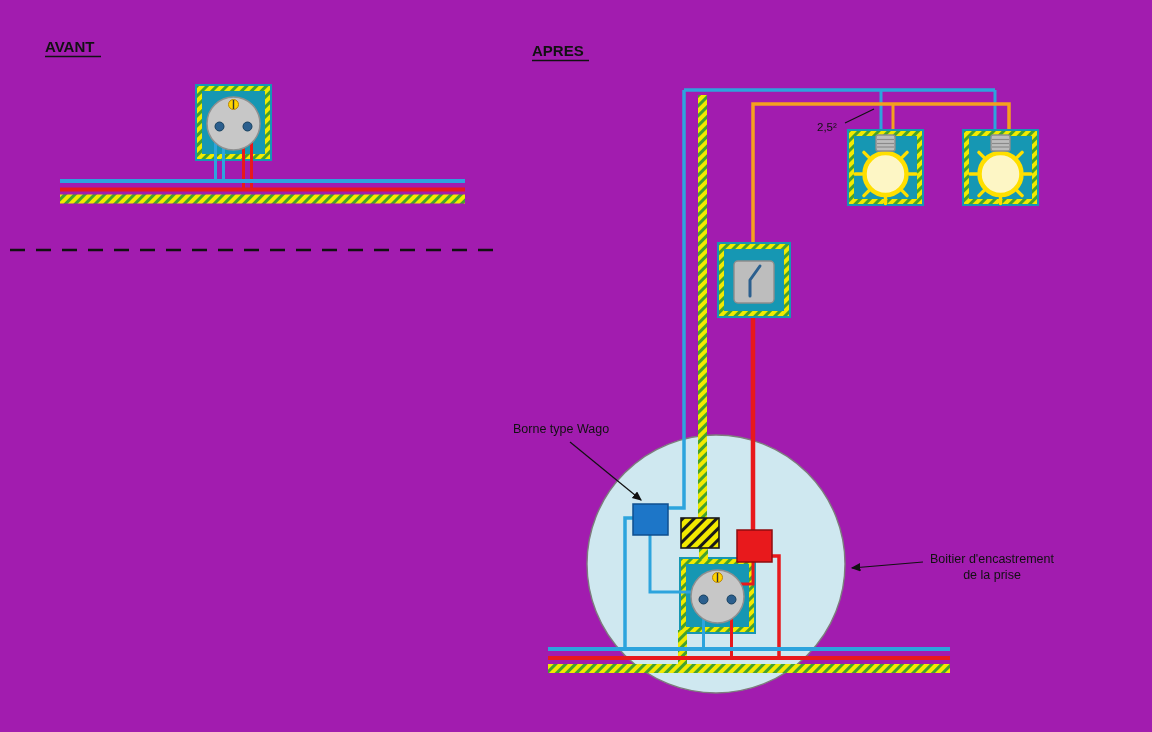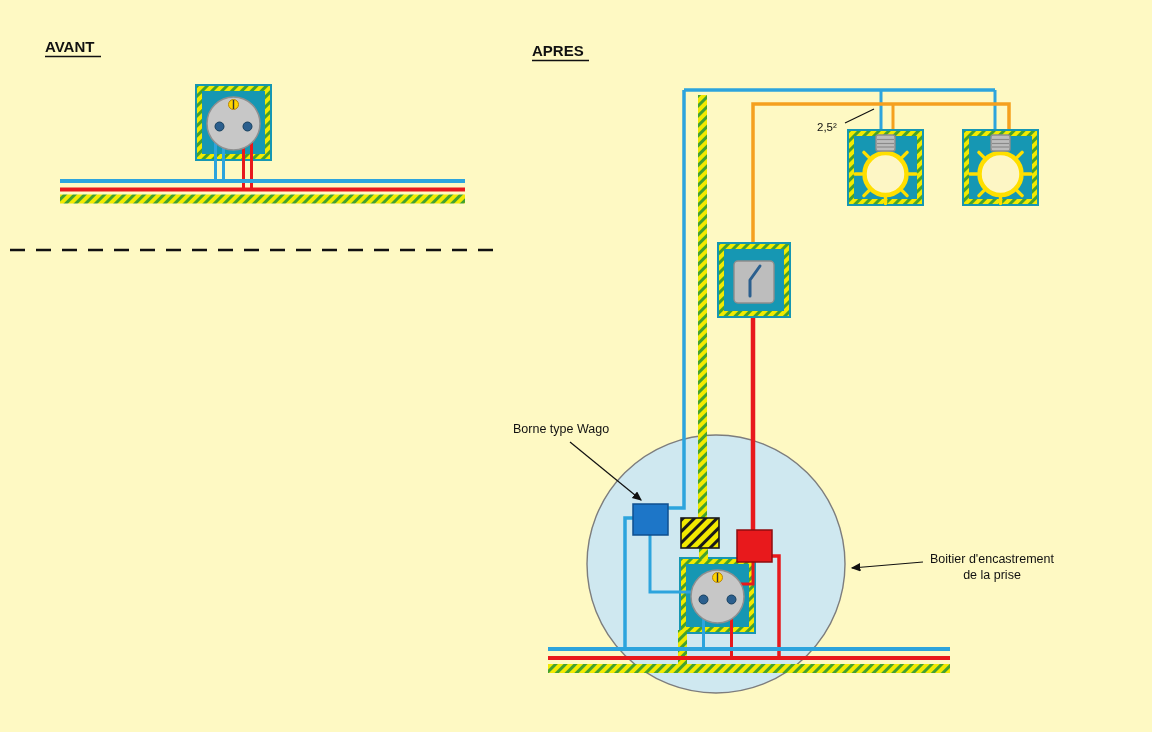--- a/index.html
+++ b/index.html
@@ -8,21 +8,21 @@
     --wire-red:#e8191c;
     --wire-orange:#f5a01e;
     --earth-yellow:#f2ea00;
     --earth-green:#43a22f;
     --wago-blue:#1d76c8;
     --junction-fill:#cfe8f0;
     --pin-blue:#2b5f8e;
     --bulb-yellow:#ffdf00;
   }
   html,body{margin:0;padding:0;background:#fff;}
-  .canvas{position:relative;width:1152px;height:732px;background:#fef9c3;overflow:hidden;}
+  .canvas{position:relative;width:1152px;height:732px;background:#a21caf;overflow:hidden;}
   svg{display:block;}
   .t-title{font-family:"Liberation Sans",sans-serif;font-size:15px;font-weight:bold;fill:#111;}
   .t-label{font-family:"Liberation Sans",sans-serif;font-size:12.5px;fill:#111;}
   .t-small{font-family:"Liberation Sans",sans-serif;font-size:11.5px;fill:#111;}
   .ln-blue{stroke:var(--wire-blue);fill:none;}
   .ln-red{stroke:var(--wire-red);fill:none;}
   .ln-orange{stroke:var(--wire-orange);fill:none;}
   .sw3{stroke-width:3;}
   .sw35{stroke-width:3.5;}
   .sw4{stroke-width:4;}

